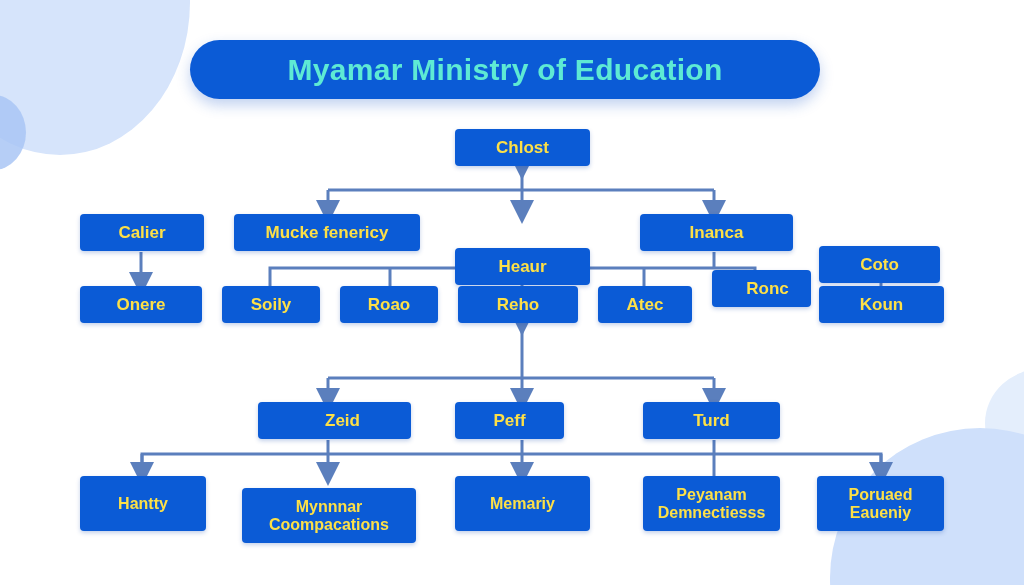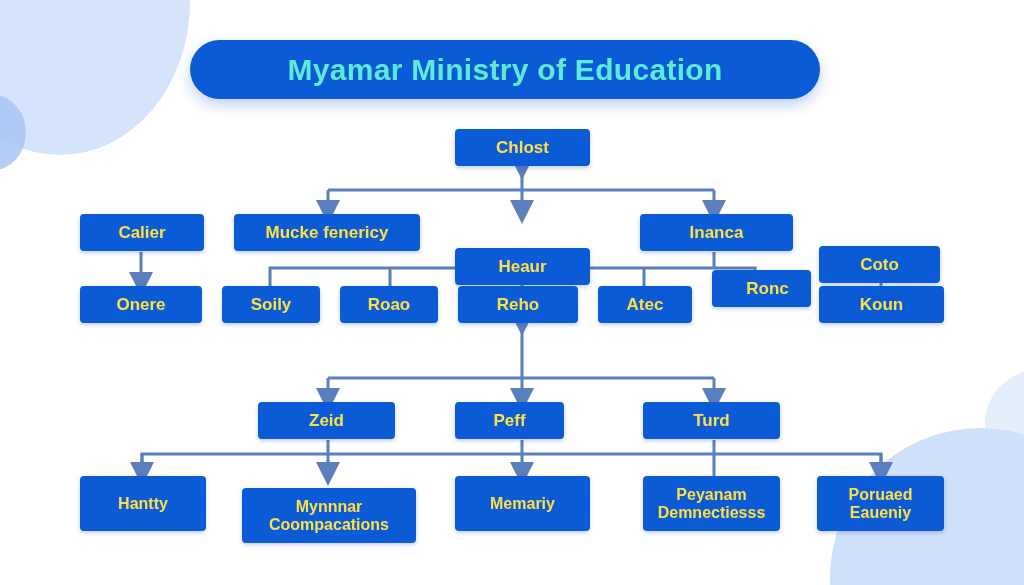--- a/index.html
+++ b/index.html
@@ -86,21 +86,21 @@
 <div class="node" style="left:819px;top:214px;width:121px;height:37px;margin-top:32px;">Coto</div>
 
 <div class="node" style="left:80px;top:286px;width:122px;height:37px;">Onere</div>
 <div class="node" style="left:222px;top:286px;width:98px;height:37px;">Soily</div>
 <div class="node" style="left:340px;top:286px;width:98px;height:37px;">Roao</div>
 <div class="node" style="left:458px;top:286px;width:120px;height:37px;">Reho</div>
 <div class="node" style="left:598px;top:286px;width:94px;height:37px;">Atec</div>
 <div class="node" style="left:712px;top:270px;width:87px;height:37px;padding-left:12px;">Ronc</div>
 <div class="node" style="left:819px;top:286px;width:125px;height:37px;">Koun</div>
 
-<div class="node" style="left:258px;top:402px;width:137px;height:37px;">Zeid</div>
+<div class="node" style="left:258px;top:402px;width:137px;height:37px;padding-left:16px;">Zeid</div>
 <div class="node" style="left:455px;top:402px;width:109px;height:37px;">Peff</div>
 <div class="node" style="left:643px;top:402px;width:137px;height:37px;">Turd</div>
 
 <div class="node two" style="left:80px;top:476px;width:126px;height:55px;">
   <div><span>Hantty</span></div>
 </div>
 <div class="node two" style="left:242px;top:488px;width:174px;height:55px;">
   <div><span>Mynnnar</span><br><span>Coompacations</span></div>
 </div>
 <div class="node two" style="left:455px;top:476px;width:135px;height:55px;text-align:right;">

